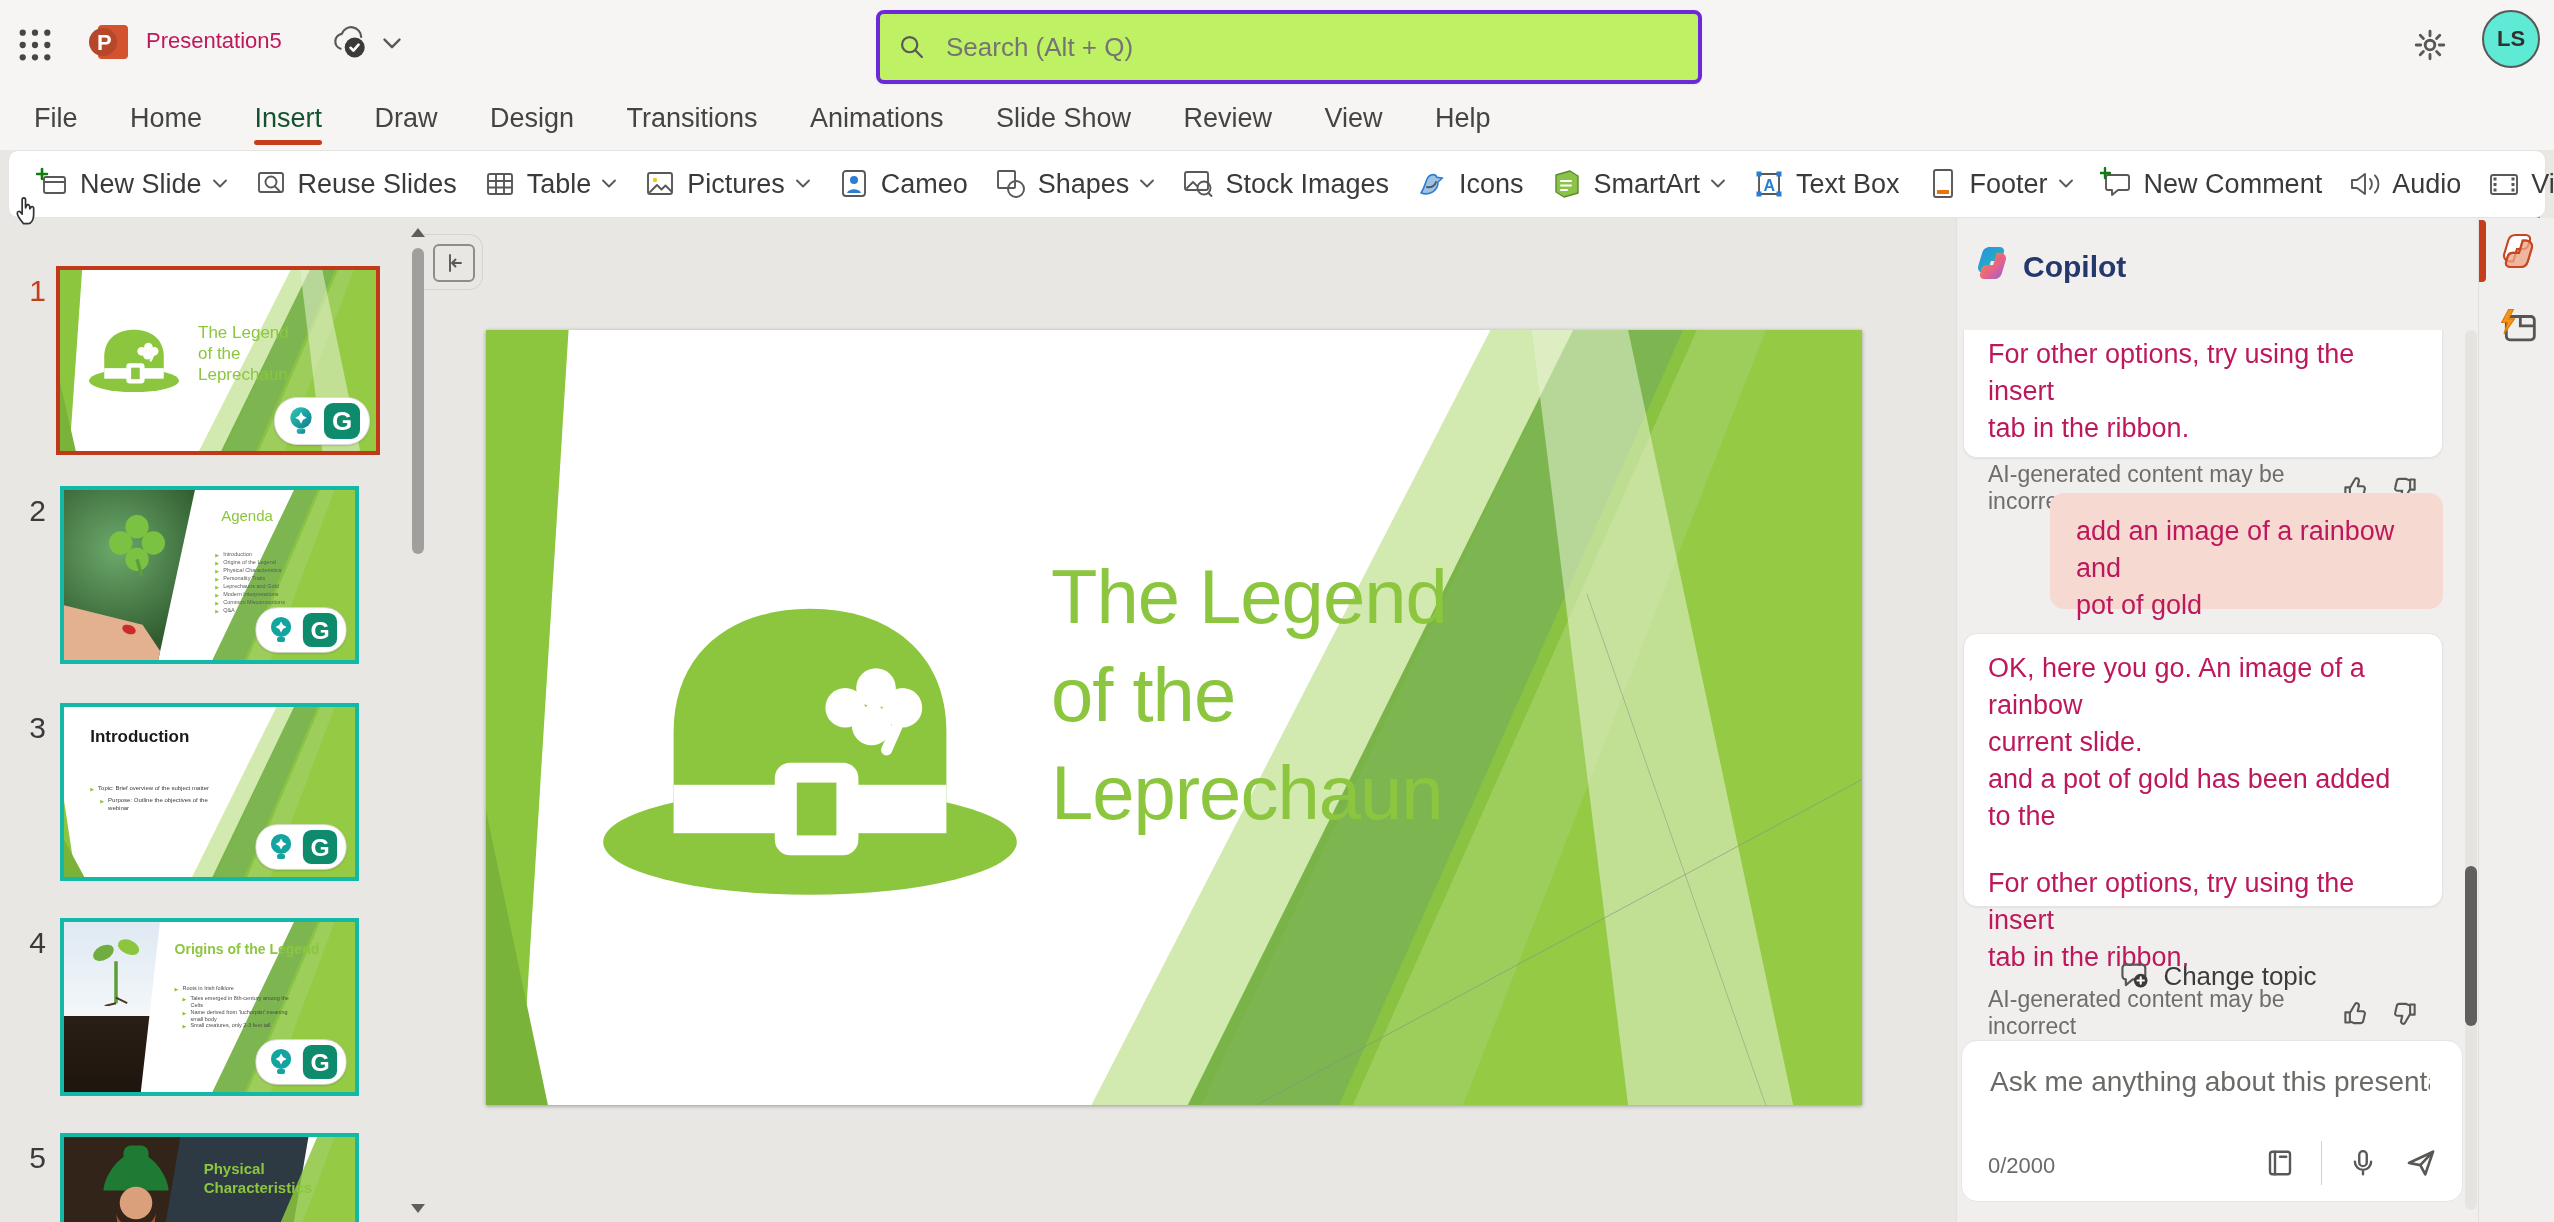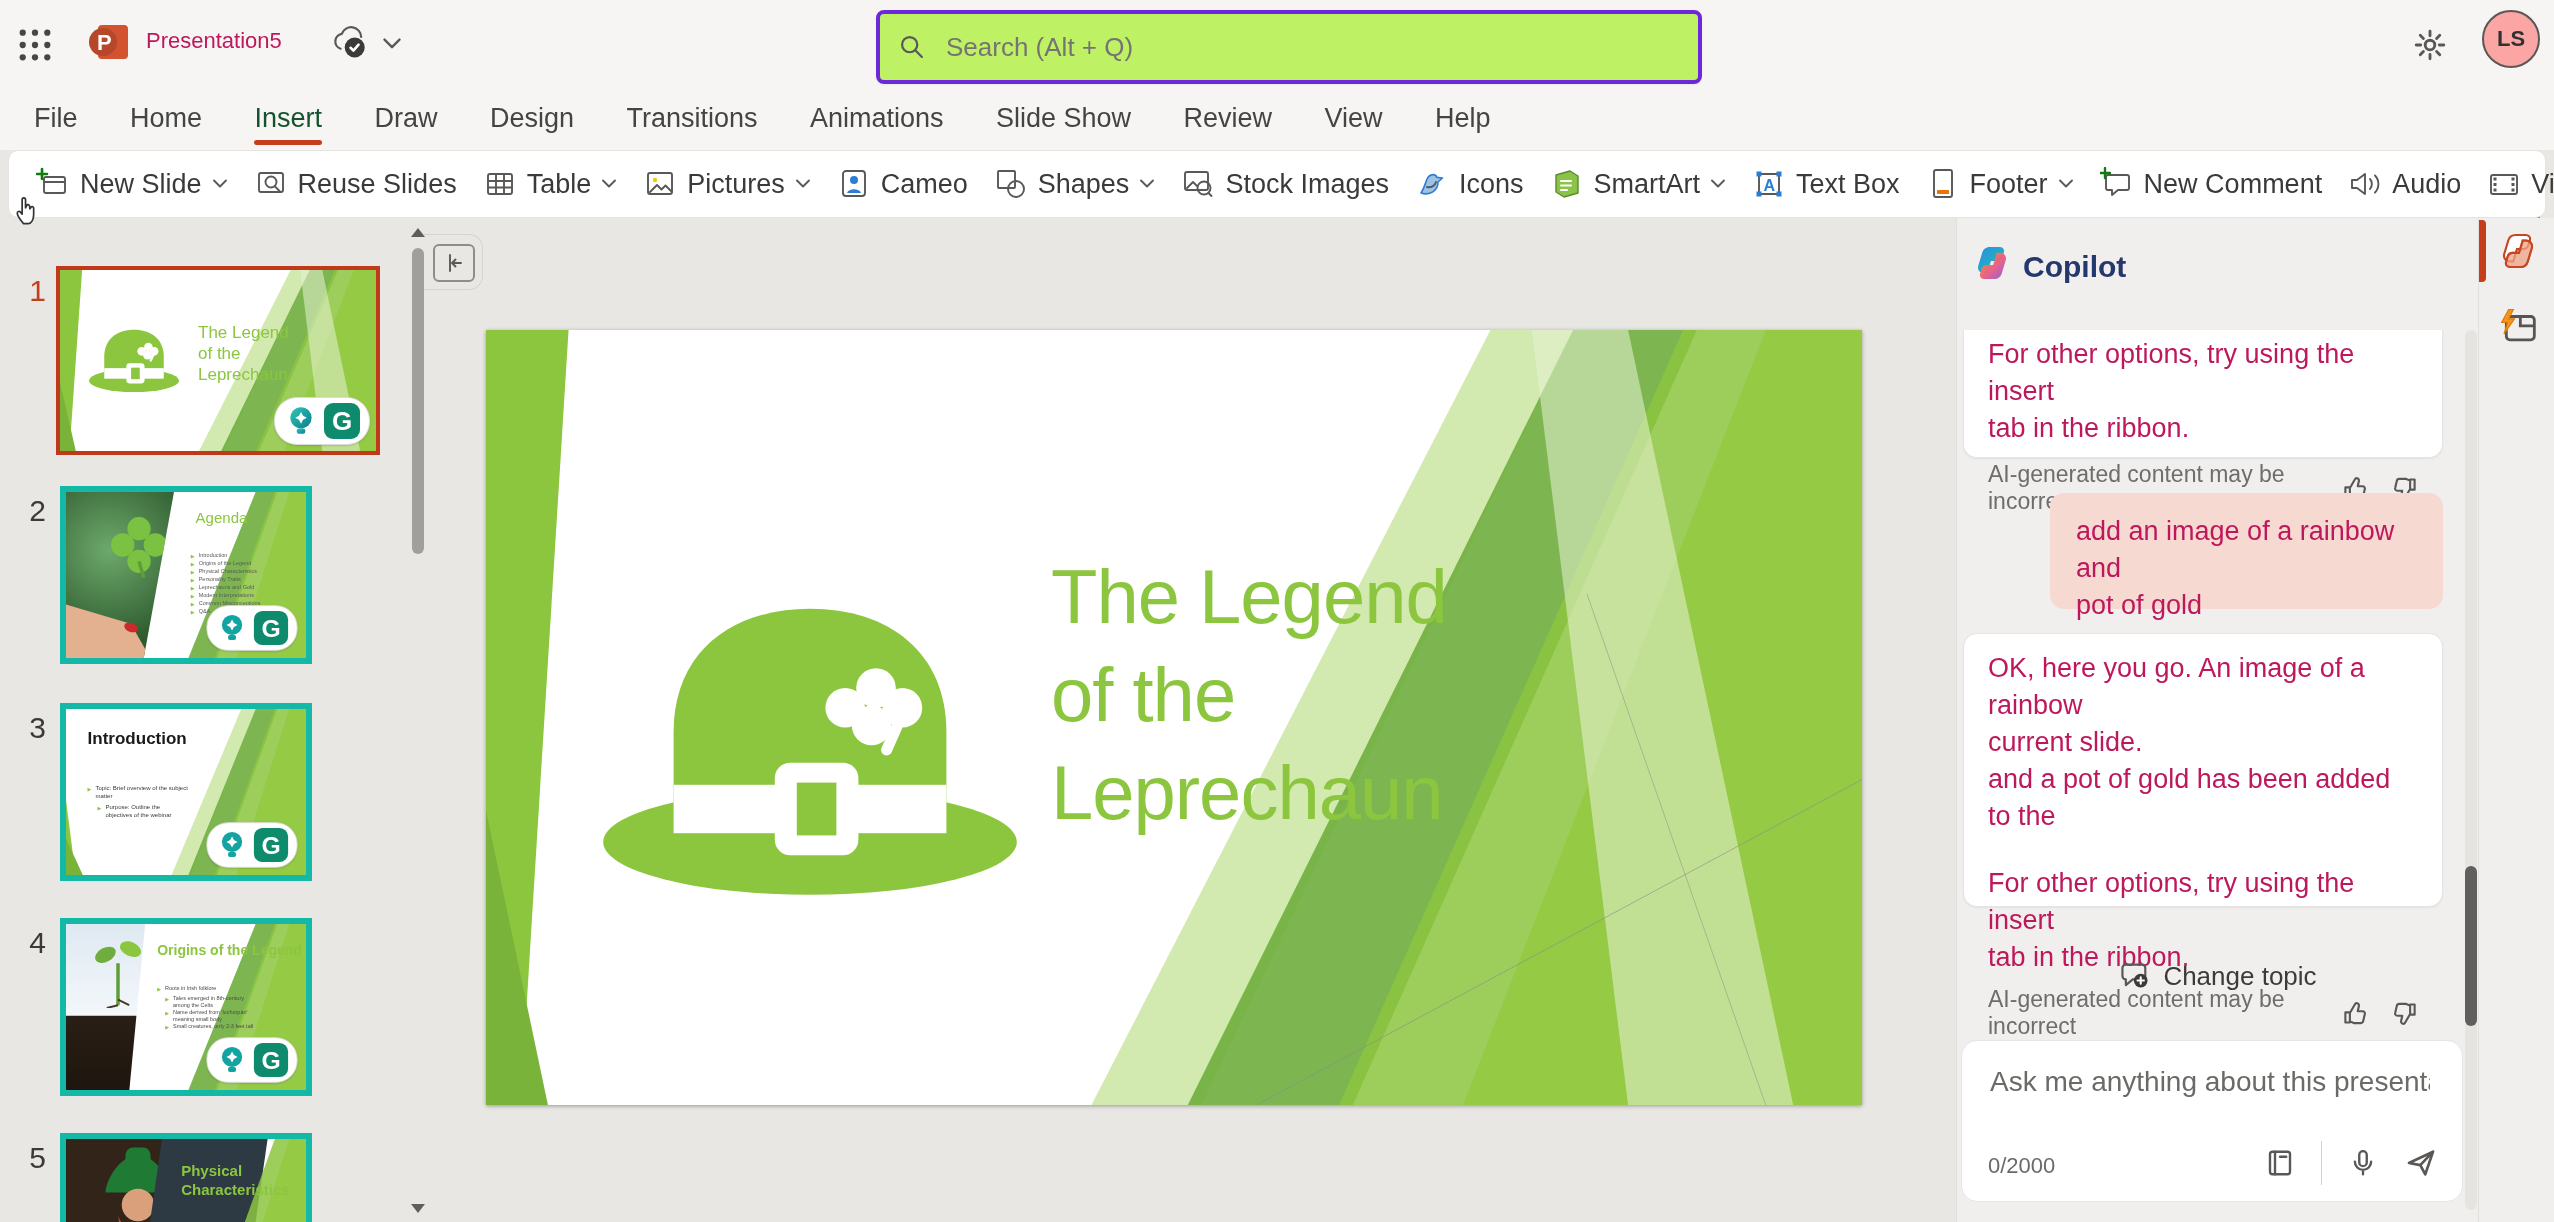--- a/index.html
+++ b/index.html
@@ -13,21 +13,21 @@
   #topbar{position:absolute;left:0;top:0;width:2554px;height:88px;background:#f6f5f3;}
   #menubar{position:absolute;left:0;top:88px;width:2554px;height:62px;background:#f6f5f3;}
   #ribboncard{position:absolute;left:8px;top:150px;width:2538px;height:68px;background:#fff;
               border:1px solid #e5e3e1;border-radius:10px;display:flex;align-items:center;padding-left:14px;box-sizing:border-box}
   .title{font-size:22px;color:#be185d}
   #searchbox{position:absolute;left:876px;top:10px;width:818px;height:66px;background:#bef264;
              border:4px solid #6d28d9;border-radius:8px;display:flex;align-items:center;box-shadow:0 1px 2px rgba(0,0,0,.05)}
   #searchbox input{border:none;outline:none;background:transparent;font-size:26px;color:#605e5c;width:640px;font-family:inherit}
   #searchbox input::placeholder{color:#767472}
   #avatar{position:absolute;right:14px;top:10px;width:54px;height:54px;border-radius:50%;
-          border:2.5px solid #5a5856;background:#fca5a5;display:flex;align-items:center;justify-content:center;
+          border:2.5px solid #5a5856;background:#5eead4;display:flex;align-items:center;justify-content:center;
           font-size:22px;font-weight:600;color:#323130}
 
   .tab{display:inline-block;position:relative;padding:15px 24px;font-size:27px;color:#444;cursor:default}
   .tab.active{font-weight:400;color:#14532d}
   .tab.active::after{content:"";position:absolute;left:24px;right:24px;bottom:4px;height:5px;background:#c43e1c;border-radius:3px}
   .mbtns{position:absolute;right:14px;top:96px;display:flex;gap:28px;align-items:center}
   .mbtn{height:52px;background:#fff;border:1px solid #d6d4d2;border-radius:7px;display:flex;align-items:center;
         gap:12px;padding:0 18px;font-size:26px;color:#333}
   .mbtn .vdiv{width:1px;height:34px;background:#dddbd9;margin:0 2px}
   .mbtn.share{background:#c43e1c;border-color:#c43e1c;color:#fff}
@@ -35,21 +35,21 @@
   .ritem{display:flex;align-items:center;gap:10px;padding:0 13px;height:54px;border-radius:6px;font-size:27px;color:#3b3a39;white-space:nowrap}
   .rdiv{width:1px;height:42px;background:#e1dfdd;margin:0 6px}
 
   
   #content{position:absolute;left:0;top:218px;width:2554px;height:1004px;background:#e9e7e4;overflow:hidden}
   #copilotpanel{position:absolute;left:1956px;top:0;width:522px;height:1004px;background:#f1efed;border-left:1px solid #e2e0dd}
   #rail{position:absolute;left:2478px;top:0;width:76px;height:1004px;background:#f1efed;border-left:1px solid #e2e0dd}
 
   
   .thumbnum{position:absolute;left:16px;width:30px;text-align:right;font-size:30px;color:#3b3a39}
-  .thumb{position:absolute;left:60px;width:252px;height:178px;background:#fff;border:6px solid #14b8a6;overflow:hidden;box-sizing:border-box}
+  .thumb{position:absolute;left:60px;width:299px;height:178px;background:#fff;border:4px solid #14b8a6;overflow:hidden;box-sizing:border-box}
   .thumb.sel{left:56px;width:324px;height:189px;border:4px solid #c0391b}
   .deco,.band{position:absolute;inset:0;width:100%;height:100%}
   .pill{position:absolute;right:6px;bottom:6px;width:94px;height:46px;background:#fff;border:1px solid #dcdad8;
         border-radius:23px;display:flex;align-items:center;justify-content:center;gap:6px;box-shadow:0 1px 2px rgba(0,0,0,.15)}
   .gbadge{width:36px;height:36px;border-radius:9px;background:#0e8a6d;color:#fff;font-weight:700;font-size:26px;
           display:flex;align-items:center;justify-content:center}
   .tinyb{display:flex;gap:4px;align-items:flex-start;line-height:1.25}
   .tinyb .ar{color:#8cc63f;font-size:5px;line-height:1.6}
   .scroll-arrow{width:0;height:0;border-left:7px solid transparent;border-right:7px solid transparent}
 

